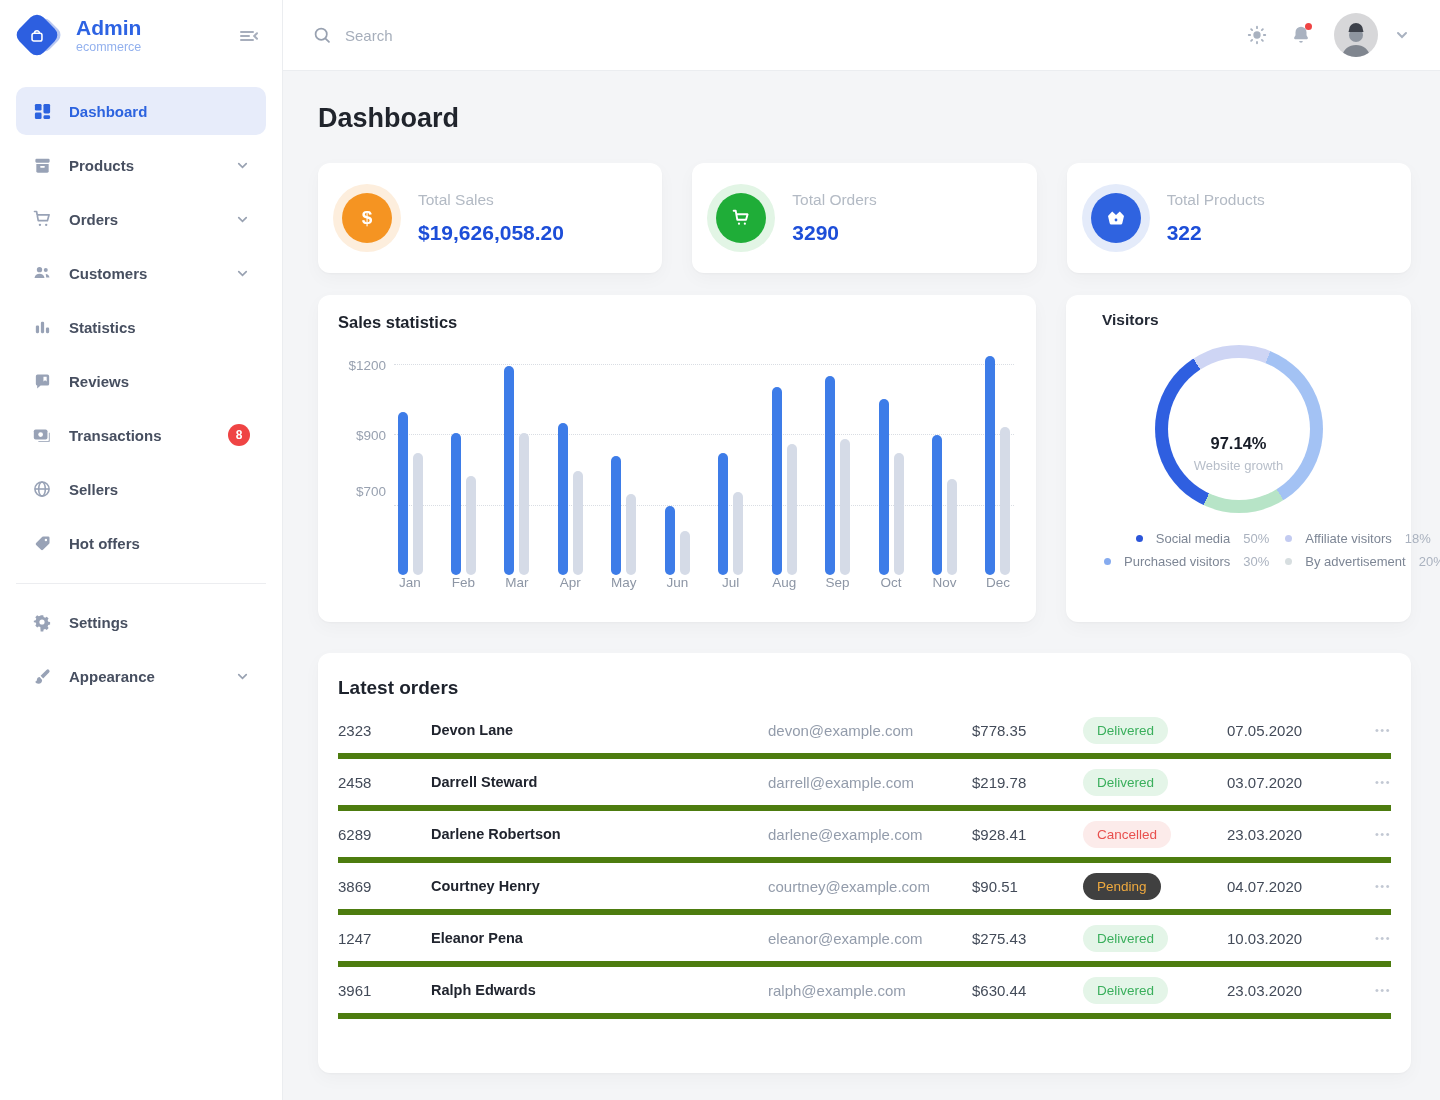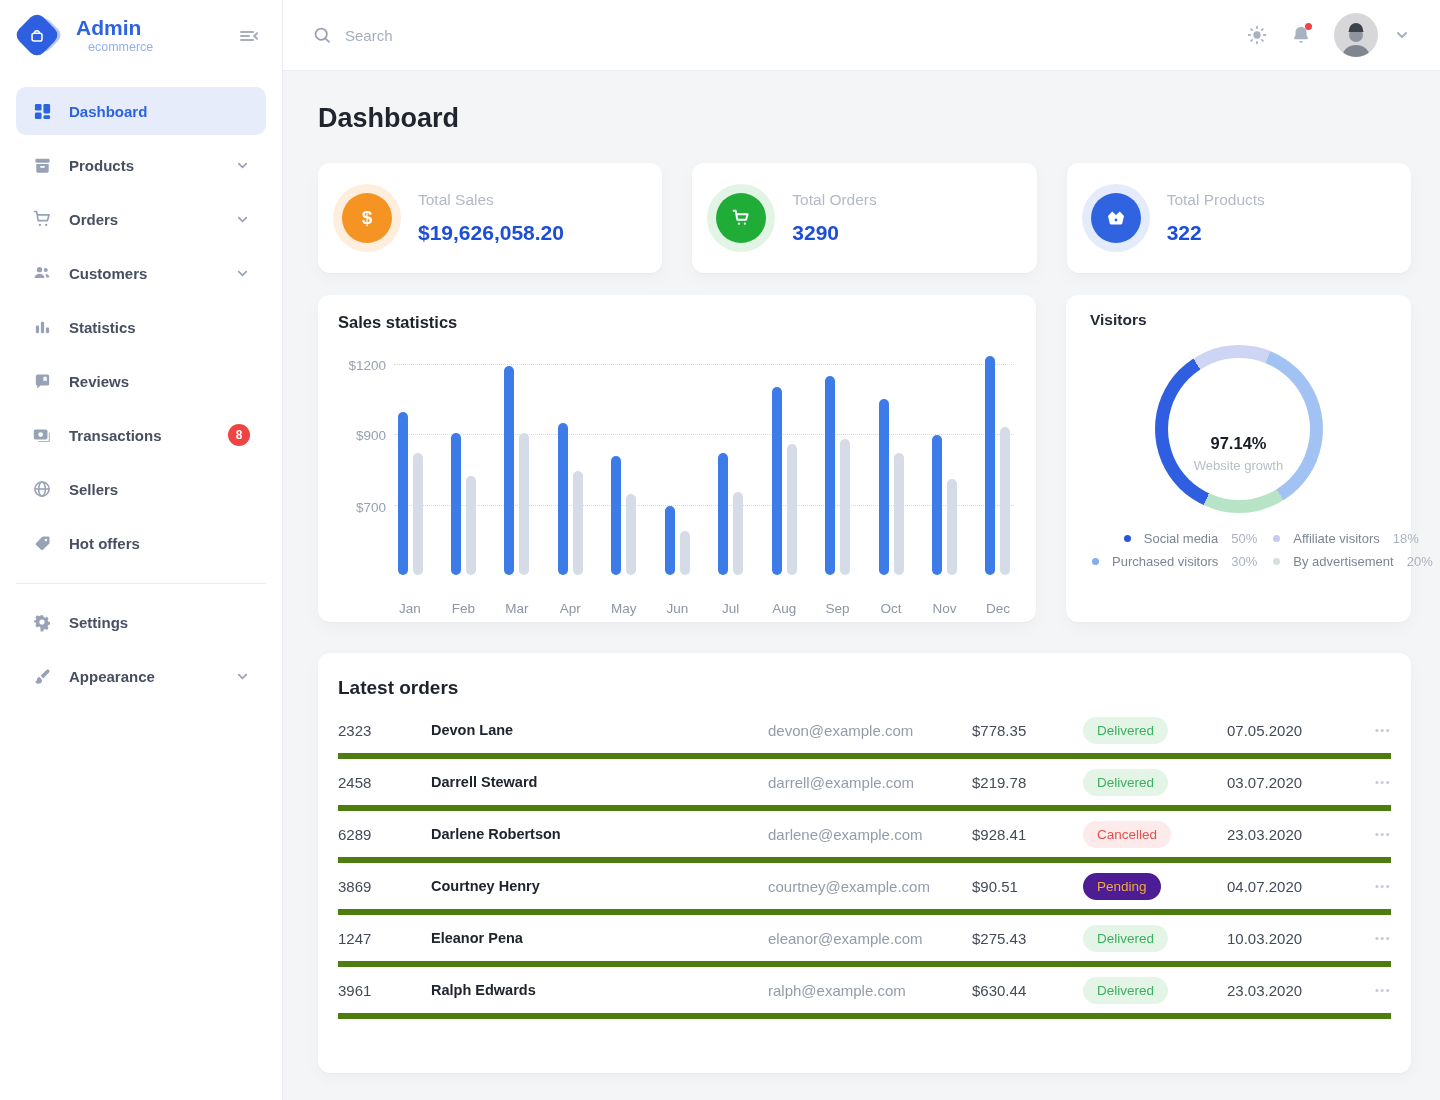--- a/index.html
+++ b/index.html
@@ -8,21 +8,21 @@
 
   
   .sidebar { width:283px; min-width:283px; height:1100px; background:#fff; border-right:1px solid #ebedf0; display:flex; flex-direction:column; }
   .logo-row { height:71px; display:flex; align-items:center; justify-content:space-between; padding:0 22px 0 18px; }
   .logo { display:flex; align-items:center; gap:14px; cursor:pointer; }
   .logo-mark { position:relative; width:44px; height:44px; }
   .diamond-back { position:absolute; left:12px; top:7px; width:28px; height:28px; background:#b9c8f1; border-radius:8px; transform:rotate(45deg); }
   .diamond-front { position:absolute; left:2px; top:4px; width:34px; height:34px; background:#2d5fe0; border-radius:9px; transform:rotate(45deg); display:flex; align-items:center; justify-content:center; }
   .diamond-front svg { transform:rotate(-45deg); }
   .logo-text .t1 { font-size:21px; font-weight:bold; color:#2d63e3; line-height:1; }
-  .logo-text .t2 { font-size:12.5px; color:#93b1ee; margin-top:2px;margin-left:12px; }
+  .logo-text .t2 { font-size:12.5px; color:#93b1ee; margin-top:2px; }
   .collapse-btn { color:#a7aebc; cursor:pointer; display:flex; }
   .nav { padding:16px 16px 0 16px; }
   .nav-item { height:48px; margin-bottom:6px; border-radius:10px; display:flex; align-items:center; padding:0 16px; cursor:pointer; color:#474f60; }
   .nav-item .ic { width:20px; height:20px; margin-right:17px; color:#98a2b6; display:flex; align-items:center; justify-content:center; }
   .nav-item .lbl { font-size:15px; font-weight:bold; }
   .nav-item.active { background:#e7ecfa; color:#2c63df; }
   .nav-item.active .ic { color:#2c63df; }
   .nav-item .chev { margin-left:auto; color:#99a2b2; display:flex; }
   .nav-item .badge { margin-left:auto; min-width:22px; height:22px; border-radius:11px; background:#ef4444; color:#fff; font-size:12px; font-weight:bold; display:flex; align-items:center; justify-content:center; }
   .nav-sep { border-top:1px solid #ecedf0; margin:10px 16px 0 16px; }
@@ -54,24 +54,24 @@
   .chart-card { height:327px; padding:18px 22px 16px 20px; }
   .chart-title { font-size:16.5px; font-weight:bold; color:#1d222c; }
   .chart-body { display:flex; margin-top:22px; }
   .y-axis { width:56px; position:relative; height:221px; }
   .y-axis span { position:absolute; right:8px; font-size:13.5px; color:#98a1b0; transform:translateY(50%); }
   .plot { flex:1; position:relative; height:221px; }
   .gridline { position:absolute; left:0; right:0; border-top:1px dotted #d9dde3; }
   .bars-row { position:absolute; inset:0; display:flex; justify-content:space-between; align-items:flex-end; }
   .month-cell { width:32px; display:flex; justify-content:center; align-items:flex-end; gap:5px; height:100%; }
   .bar { width:10px; border-radius:5px; }
-  .months-row { display:flex; justify-content:space-between; margin-top:26px; margin-left:56px; }
+  .months-row { display:flex; justify-content:space-between; margin-top:0; margin-left:56px; }
   .months-row span { width:32px; text-align:center; font-size:13.5px; color:#8d96a5; }
 
-  .visitors-card { height:327px; padding:16px 24px; display:flex; flex-direction:column; }
+  .visitors-card { height:327px; padding:16px 36px; display:flex; flex-direction:column; }
   .visitors-title { font-size:15.5px; font-weight:bold; color:#242a36; }
   .visitors-heading { font-size:20px; font-weight:bold; color:#1b2130; text-align:center; margin-top:12px; }
   .donut-wrap { display:flex; justify-content:center; margin-top:16px; }
   .donut { width:168px; height:168px; border-radius:50%; position:relative; }
   .donut::after { content:""; position:absolute; inset:13px; border-radius:50%; background:#fff; }
   .donut-center { position:absolute; inset:0; z-index:2; display:flex; flex-direction:column; align-items:center; justify-content:center; gap:5px; }
   .donut-center .pct { font-size:16.5px; font-weight:bold; color:#181d28;margin-top:48px; }
   .donut-center .sub { font-size:13px; color:#b7bec9; }
   .legend { margin-top:18px; display:grid; grid-template-columns:1fr 1fr; column-gap:16px; row-gap:8px; padding:0 2px; }
   .legend-item { display:flex; align-items:center; gap:13px; font-size:13px; white-space:nowrap; }
@@ -332,21 +332,21 @@
           </div>
         </div>
       </div>
 
     <div class="charts-grid">
 
       <div class="card chart-card">
         <div class="chart-title">Sales statistics</div>
         <div class="chart-body">
           <div class="y-axis" id="y-axis">
-              <span style="bottom: 68px;">$700</span>
+              <span style="bottom: 84px;">$700</span>
               <span style="bottom: 140px;">$900</span>
               <span style="bottom: 210px;">$1200</span>
             </div>
           <div class="plot" id="plot">
               <div class="gridline" style="bottom: 69px;"></div>
               <div class="gridline" style="bottom: 140px;"></div>
               <div class="gridline" style="bottom: 210px;"></div>
               <div class="bars-row">
                 <div class="month-cell">
                   <div class="bar" style="height: 163.333px; background: rgb(61, 124, 232);"></div>
@@ -478,21 +478,21 @@
      <div class="order-amount">$928.41</div>
      <div class="order-status"><span style="color:#e8504e;background:#fcebea">Cancelled</span></div>
      <div class="order-date">23.03.2020</div>
      <div class="order-dots">•••</div>
           </div>
           <div class="order-row">
             <div class="order-id">3869</div>
      <div class="order-name">Courtney Henry</div>
      <div class="order-email">courtney@example.com</div>
      <div class="order-amount">$90.51</div>
-     <div class="order-status"><span style="color:#efa93e;background:#4c1d95">Pending</span></div>
+     <div class="order-status"><span style="color:#efa93e;background:#404040">Pending</span></div>
      <div class="order-date">04.07.2020</div>
      <div class="order-dots">•••</div>
           </div>
           <div class="order-row">
             <div class="order-id">1247</div>
      <div class="order-name">Eleanor Pena</div>
      <div class="order-email">eleanor@example.com</div>
      <div class="order-amount">$275.43</div>
      <div class="order-status"><span style="color:#3aaf5c;background:#e4f5e8">Delivered</span></div>
      <div class="order-date">10.03.2020</div>

